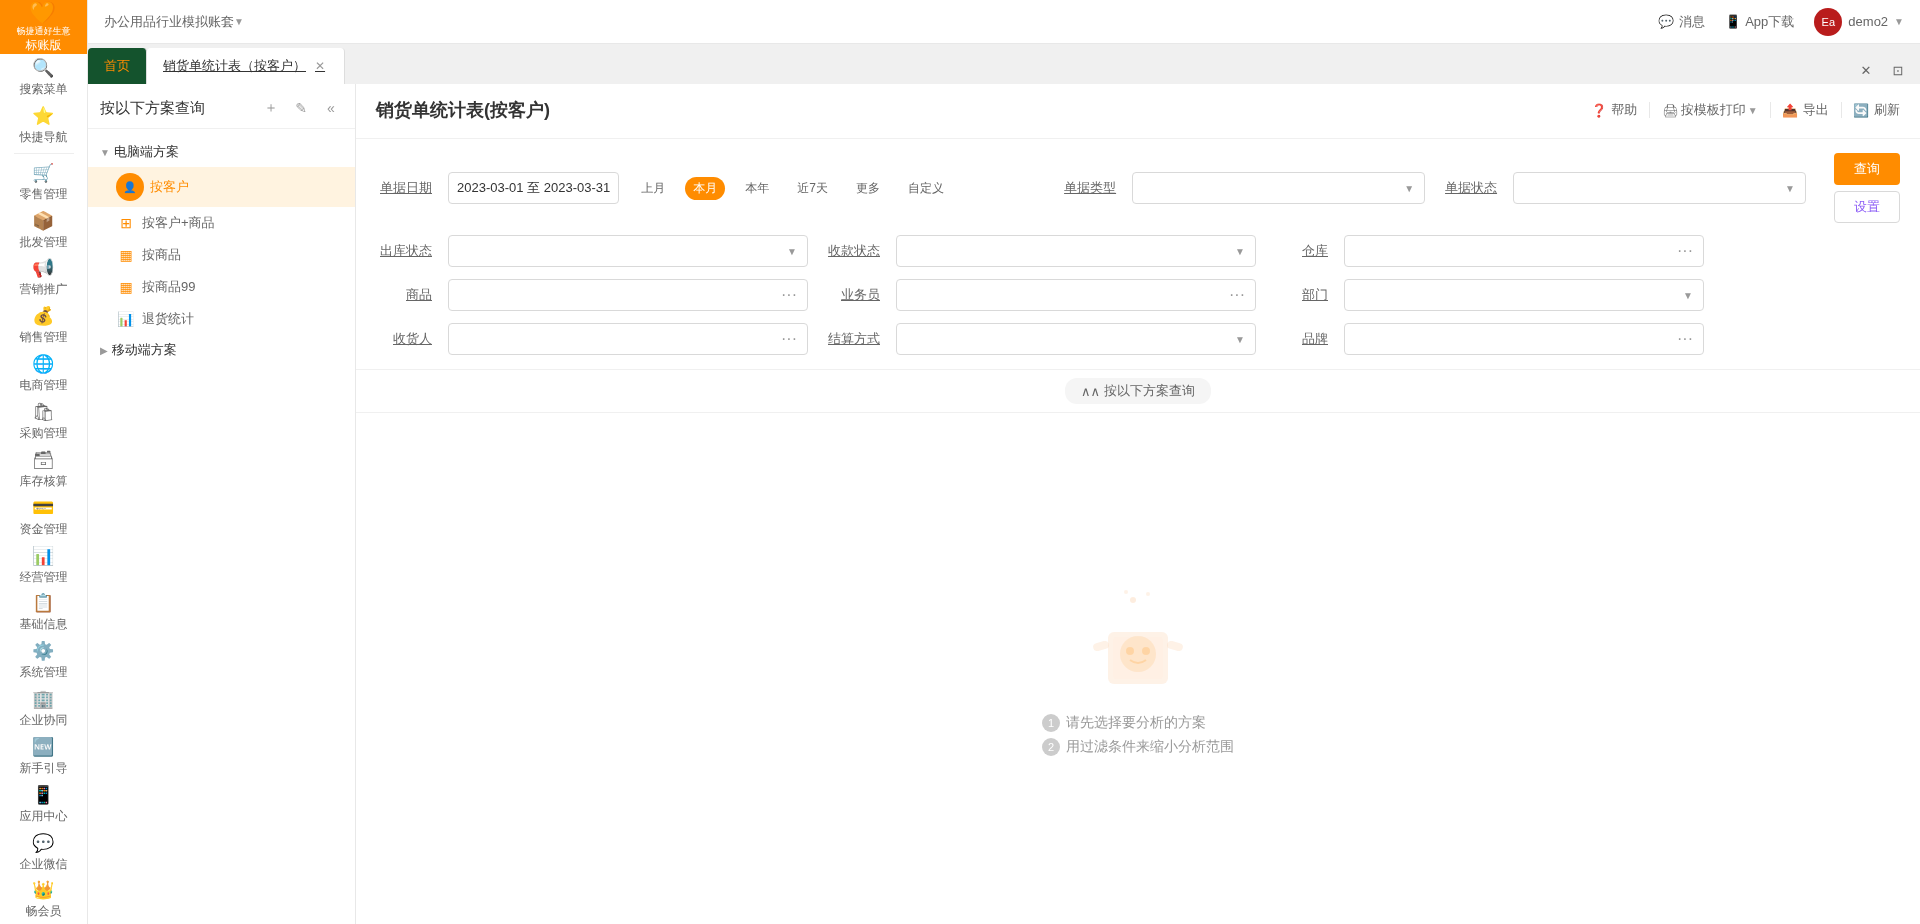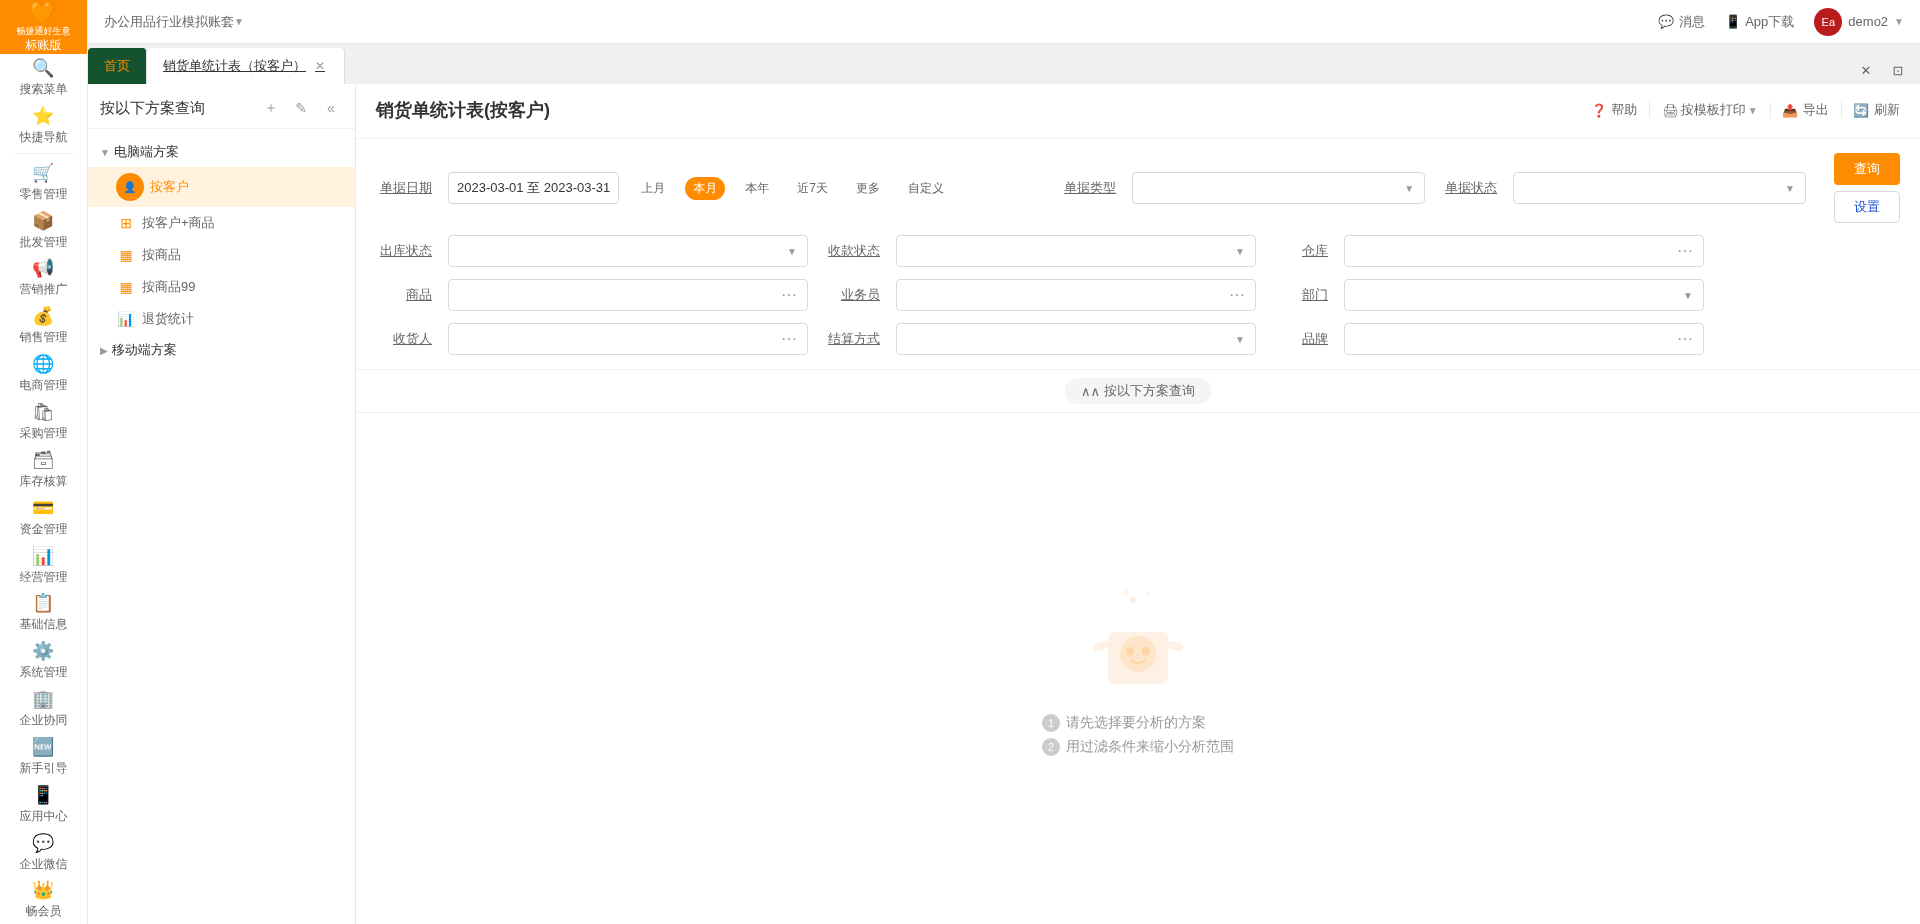--- a/index.html
+++ b/index.html
@@ -73,21 +73,21 @@
     .date-tab { padding: 3px 8px; font-size: 12px; cursor: pointer; border-radius: 3px; color: #666; }
     .date-tab.active { background: #ff8c00; color: #fff; border-radius: 12px; }
     .filter-select { flex: 1; height: 32px; border: 1px solid #d9d9d9; border-radius: 4px; padding: 0 10px; font-size: 13px; color: #333; outline: none; background: #fff; display: flex; align-items: center; justify-content: space-between; cursor: pointer; }
     .select-arrow { font-size: 10px; color: #999; }
     .filter-dots { color: #999; font-size: 16px; cursor: pointer; margin-left: 4px; }
 
     
     .collapse-row { display: flex; align-items: center; justify-content: center; padding: 8px; border-bottom: 1px solid #f0f0f0; }
     .collapse-btn { display: flex; align-items: center; gap: 4px; font-size: 13px; color: #666; cursor: pointer; padding: 4px 16px; background: #f5f5f5; border-radius: 12px; }
     .btn-query { background: #ff8c00; color: #fff; border: none; border-radius: 4px; height: 32px; padding: 0 20px; font-size: 13px; cursor: pointer; }
-    .btn-settings { background: #fff; color: #1d4ed8; border: 1px solid #d9d9d9; border-radius: 4px; height: 32px; padding: 0 16px; font-size: 13px; cursor: pointer; }
+    .btn-settings { background: #fff; color: #8b5cf6; border: 1px solid #d9d9d9; border-radius: 4px; height: 32px; padding: 0 16px; font-size: 13px; cursor: pointer; }
 
     
     .empty-state { flex: 1; display: flex; flex-direction: column; align-items: center; justify-content: center; color: #999; gap: 12px; }
     .empty-hints { display: flex; flex-direction: column; gap: 6px; }
     .hint-item { display: flex; align-items: center; gap: 6px; font-size: 14px; color: #999; }
     .hint-num { width: 18px; height: 18px; border-radius: 50%; background: #ccc; color: #fff; font-size: 11px; display: flex; align-items: center; justify-content: center; }
 
     
     .template-print-btn { display: flex; align-items: center; gap: 2px; }
 

